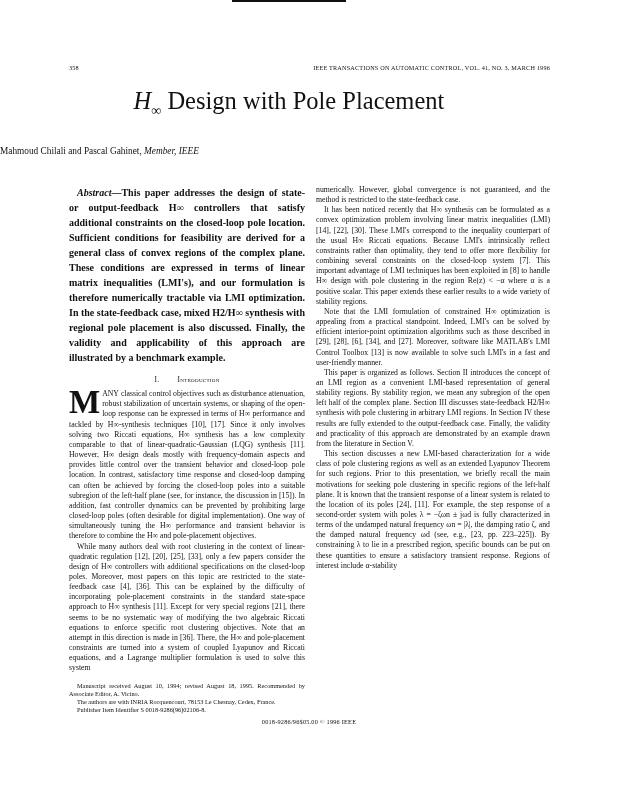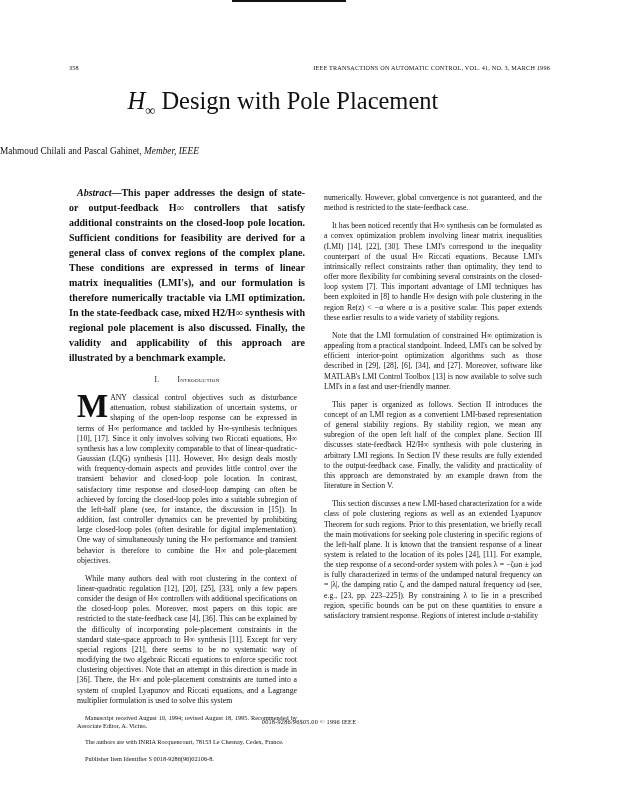--- a/index.html
+++ b/index.html
@@ -4,34 +4,34 @@
 <style>
   html, body { margin: 0; padding: 0; background: #ffffff; }
   body { width: 618px; height: 797px; position: relative; overflow: hidden;
          font-family: "Liberation Serif", "DejaVu Serif", serif; color: #111; }
   .page { position: absolute; left: 0; top: 0; width: 618px; height: 797px; }
   .topline { position: absolute; left: 232px; top: 0; width: 114px; height: 2px; background: #111; }
   .runhead { position: absolute; top: 64px; left: 69px; right: 68px; height: 10px;
              font-size: 6.2px; letter-spacing: 0.2px; }
   .runhead .pg { position: absolute; left: 0; top: 0; }
   .runhead .journal { position: absolute; right: 0; top: 0; }
-  .title { position: absolute; left: 10px; width: 546px; text-align: center; font-size: 24.5px;
+  .title { position: absolute; left: 16px; width: 546px; text-align: center; font-size: 24.5px;
            line-height: 30px; top: 86px; }
   .title i { font-style: italic; }
   .authors { position: absolute; left: 0; width: 618px; text-align: left; top: 146px;
              font-size: 9.3px; }
   .authors i { font-style: italic; }
   .col { position: absolute; font-size: 7.75px; line-height: 10.15px; text-align: justify; }
   .col.left { left: 69px; width: 236px; top: 185px; }
   .col.right { left: 316px; width: 234px; top: 185px; }
   .abstract { font-weight: bold; font-size: 10px; line-height: 15px; margin: 0; text-indent: 8px; }
   .abstract .lab { font-style: italic; font-weight: bold; }
   .sechead { text-align: center; font-size: 7.4px; margin: 10px 0 4px 0; letter-spacing: 0.3px; }
   .sechead .sc { font-variant: small-caps; margin-left: 16px; }
-  p { margin: 8px; text-indent: 8px; }
+  p { margin: 0; text-indent: 8px; }
   p.noind { text-indent: 0; }
   .dropcap { float: left; font-size: 33px; line-height: 25px; margin: 1px 2px 0 0; font-weight: bold; }
   .dropcap-rest { font-variant: small-caps; }
   .footnote { font-size: 6.3px; line-height: 8.3px; margin-top: 8px; border-top: 0; }
   .footnote p { text-indent: 8px; }
   .issn { position: absolute; top: 718px; left: 0; width: 618px; text-align: center; font-size: 6.3px;
           letter-spacing: 0.2px; }
 </style>
 </head>
 <body>

